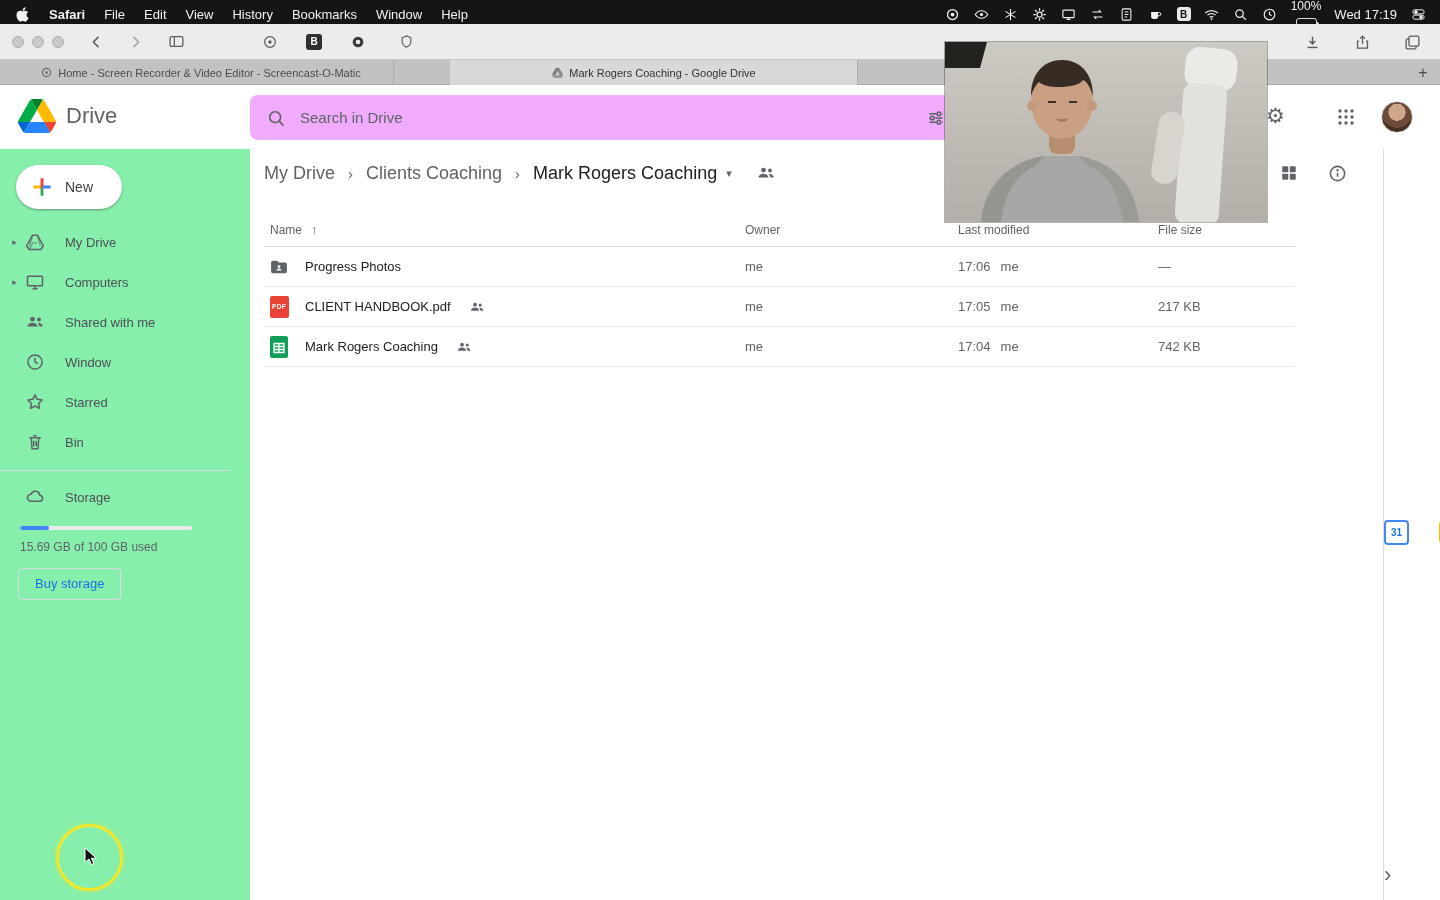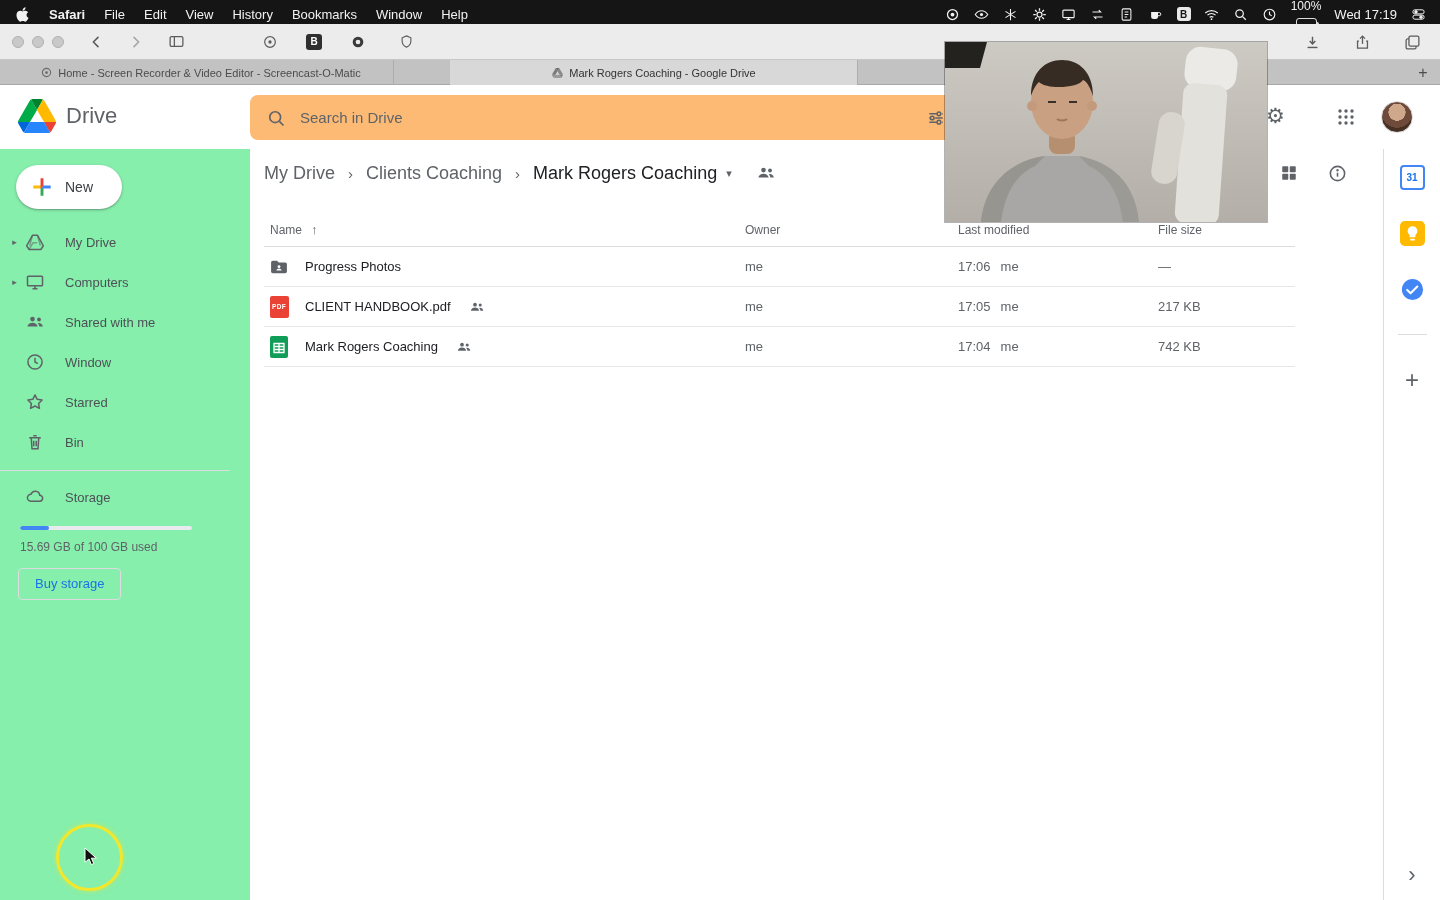--- a/index.html
+++ b/index.html
@@ -43,21 +43,21 @@
          font-size:11px; color:#4c4c4c; border-right:1px solid #adadad; overflow:hidden; white-space:nowrap; }
   .tab.active { background:#d8d8d8; color:#333; }
   .tab-fav { width:12px; height:12px; display:inline-flex; align-items:center; justify-content:center; flex:0 0 auto; }
   .newtab { position:absolute; right:0; top:0; width:34px; height:25px; display:flex; align-items:center;
             justify-content:center; color:#4c4c4c; font-size:16px; }
 
   
   .dheader { position:absolute; top:85px; left:0; right:0; height:64px; background:#fff; z-index:5; }
   .dlogo { position:absolute; left:18px; top:14px; display:flex; align-items:center; gap:10px; }
   .dlogo-text { font-size:22px; color:#5f6368; }
-  .dsearch { position:absolute; left:250px; top:10px; width:712px; height:45px; background:#fdba74; border-radius:8px;
+  .dsearch { position:absolute; left:250px; top:10px; width:712px; height:45px; background:#f0abfc; border-radius:8px;
              display:flex; align-items:center; padding:0 16px; gap:14px; color:#5f6368; }
   .dsearch input { flex:1; border:none; background:transparent; outline:none; font-size:15px; color:#202124; font-family:inherit; }
   .dsearch input::placeholder { color:#5f6368; opacity:1; }
   .hicon { position:absolute; color:#5f6368; display:inline-flex; }
   .gear-pos { left:1266px; top:19px; font-size:21px; line-height:24px; }
   .grid9-pos { left:1337px; top:23px; }
   .avatar { position:absolute; left:1381px; top:16px; width:32px; height:32px; border-radius:50%;
             background:radial-gradient(circle at 50% 34%, #cfa88b 0 34%, #6d4a3a 35% 62%, #463024 63%); border:1px solid #e0e0e0; }
 
   
@@ -96,21 +96,21 @@
   .trow { height:40px; border-bottom:1px solid #e6e6e6; color:#5f6368; font-size:13px; cursor:pointer; }
   .cell-name { display:flex; align-items:center; gap:16px; padding-left:5px; color:#202124; }
   .file-ic { width:20px; display:flex; justify-content:center; flex:0 0 auto; }
   .mini-people { color:#5f6368; display:inline-flex; margin-left:2px; }
   .cell-mod span + span { margin-left:10px; }
   .pdf-ic { width:19px; height:22px; background:#ea4335; border-radius:2px; color:#fff; font-size:6.5px; font-weight:bold;
             display:flex; align-items:center; justify-content:center; letter-spacing:.3px; }
 
   
   .rightbar { position:absolute; top:149px; right:0; width:57px; bottom:0; background:#fff; border-left:1px solid #dadce0;
-              display:flex; flex-direction:column; align-items:center; padding-top:15px; gap:30px; z-index:4; }
+              display:flex; flex-direction:row; align-items:center; padding-top:15px; gap:30px; z-index:4; }
   .rb-ic { width:26px; height:26px; display:flex; align-items:center; justify-content:center; cursor:pointer; }
   .cal-ic { width:25px; height:25px; background:#fff; border:2.5px solid #4285f4; border-radius:4px; color:#1a73e8;
             font-size:10px; font-weight:bold; display:flex; align-items:center; justify-content:center; }
   .rb-divider { width:29px; border-top:1px solid #dadce0; margin:2px 0; }
   .rb-plus { font-size:24px; color:#5f6368; font-weight:300; }
   .rb-collapse { position:absolute; bottom:12px; font-size:22px; color:#5f6368; cursor:pointer; }
 
   
   .webcam { position:absolute; left:945px; top:42px; width:322px; height:180px; z-index:40;
             outline:1px solid rgba(0,0,0,.3); background:#beb9b2; }

